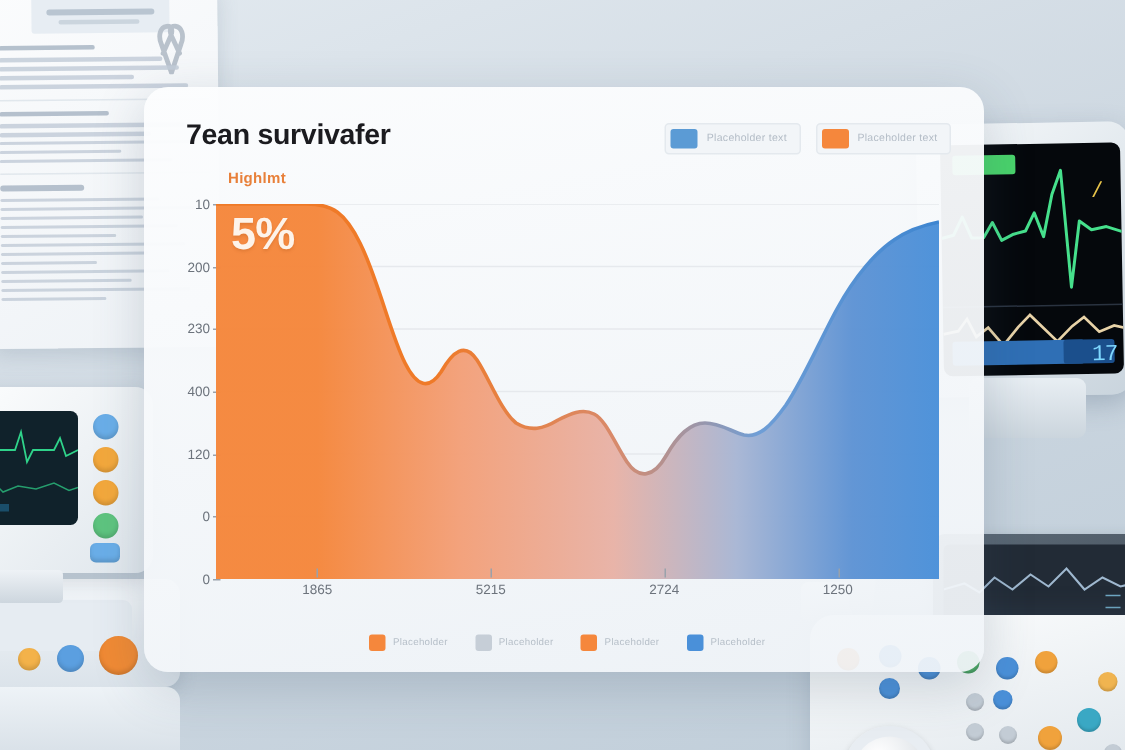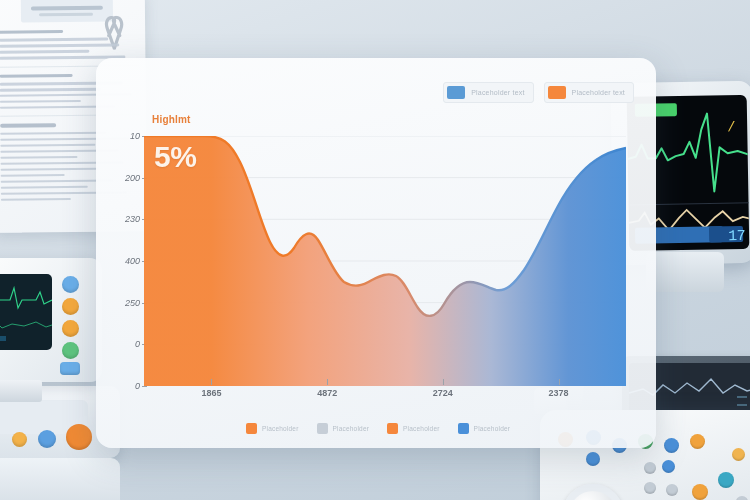--- a/index.html
+++ b/index.html
@@ -103,27 +103,27 @@
 
   .legend-top { position:absolute; right:22px; top:24px; display:flex; gap:10px; }
   .lg-item { display:flex; align-items:center; gap:6px; background:#f2f5f8;
              border:1px solid #e4e9ee; border-radius:3px; padding:3px 8px 3px 3px; }
   .lg-sw { width:18px; height:13px; border-radius:2px; flex:none; }
   .lg-tx { font-size:7px; color:#b3bcc6; letter-spacing:.2px; }
 
   .plot { position:absolute; left:48px; top:78px; right:30px; bottom:62px; }
   .plot-inner { position:absolute; inset:0; overflow:hidden; }
 
-  .yaxis { position:absolute; left:0; top:78px; bottom:62px; width:48px;font-style:italic; }
+  .yaxis { position:absolute; left:0; top:78px; bottom:62px; width:48px; }
   .ytick { position:absolute; right:4px; transform:translateY(-50%);
            font-size:9px; color:#6c737c; white-space:nowrap; }
   .ytick::after { content:""; position:absolute; right:-7px; top:50%; width:5px; height:1px;
                   background:#9aa2ab; }
 
-  .xaxis { position:absolute; left:48px; right:30px; bottom:40px; height:20px;font-weight:bold; }
+  .xaxis { position:absolute; left:48px; right:30px; bottom:40px; height:20px; }
   .xtick { position:absolute; transform:translateX(-50%); font-size:9px; color:#6c737c; }
   .xtick::before { content:""; position:absolute; left:50%; top:-9px; width:1px; height:6px;
                    background:#9aa2ab; }
 
   .annot { position:absolute; left:56px; top:56px; font-size:10px; font-weight:bold;
            color:#e8803a; letter-spacing:.2px; }
   .callout { position:absolute; left:58px; top:82px; font-size:30px; font-weight:bold;
              color:#fdf3ea; letter-spacing:-.5px; text-shadow:0 1px 2px rgba(180,90,30,.30); }
 
   .legend-bot { position:absolute; left:150px; bottom:14px; display:flex; gap:18px; }
@@ -255,38 +255,39 @@
       <div class="ub" style="left:126px;top:74px;width:12px;height:12px;background:#c3ccd5"></div>
 
       <div class="ub" style="left:196px;top:86px;width:12px;height:12px;background:#c3ccd5"></div>
     </div>
   </div>
 
 </div>
 
 <div class="card">
 
+  <div class="card-title">7ean survivafer</div>
 
   <div class="legend-top">
     <div class="lg-item">
       <span class="lg-sw" style="background:#5b9bd5"></span>
       <span class="lg-tx">Placeholder text</span>
     </div>
     <div class="lg-item">
       <span class="lg-sw" style="background:#f5873c"></span>
       <span class="lg-tx">Placeholder text</span>
     </div>
   </div>
 
   <div class="yaxis">
     <div class="ytick" style="top:0%">10</div>
     <div class="ytick" style="top:16.6%">200</div>
     <div class="ytick" style="top:33.3%">230</div>
     <div class="ytick" style="top:50%">400</div>
-    <div class="ytick" style="top:66.6%">250</div>
+    <div class="ytick" style="top:66.6%">120</div>
     <div class="ytick" style="top:83.3%">0</div>
     <div class="ytick" style="top:100%">0</div>
   </div>
 
   <div class="plot">
     <div class="plot-inner">
       <svg width="100%" height="100%" viewBox="0 0 482 250" preserveAspectRatio="none">
         <defs>
           <linearGradient id="areaGrad" x1="0" y1="0" x2="1" y2="0">
             <stop offset="0%" stop-color="#f5873c"></stop>
@@ -334,23 +335,23 @@
                  C462,17 472,14 482,12" fill="none" stroke="url(#lineGrad)" stroke-width="2.4" stroke-linejoin="round"></path>
       </svg>
     </div>
   </div>
 
   <div class="annot">Highlmt</div>
   <div class="callout">5%</div>
 
   <div class="xaxis">
     <div class="xtick" style="left:14%">1865</div>
-    <div class="xtick" style="left:38%">4872</div>
+    <div class="xtick" style="left:38%">5215</div>
     <div class="xtick" style="left:62%">2724</div>
-    <div class="xtick" style="left:86%">2378</div>
+    <div class="xtick" style="left:86%">1250</div>
   </div>
 
   <div class="legend-bot">
     <div class="lb-item">
       <span class="lb-sw" style="background:#f5873c"></span>
       <span class="lb-tx">Placeholder</span>
     </div>
     <div class="lb-item">
       <span class="lb-sw" style="background:#c6ced7"></span>
       <span class="lb-tx">Placeholder</span>

